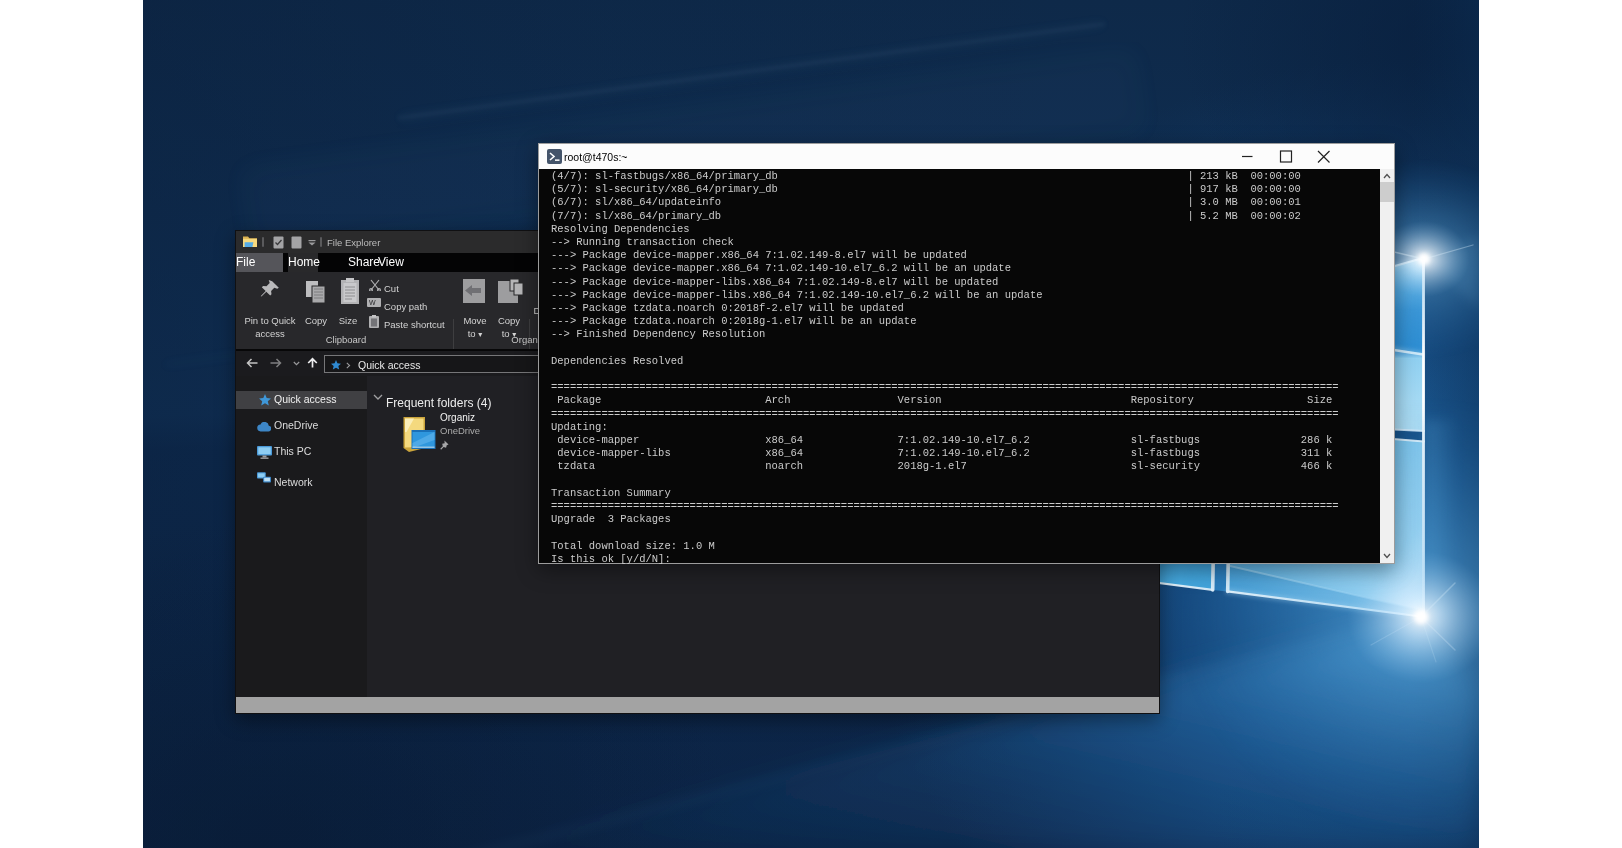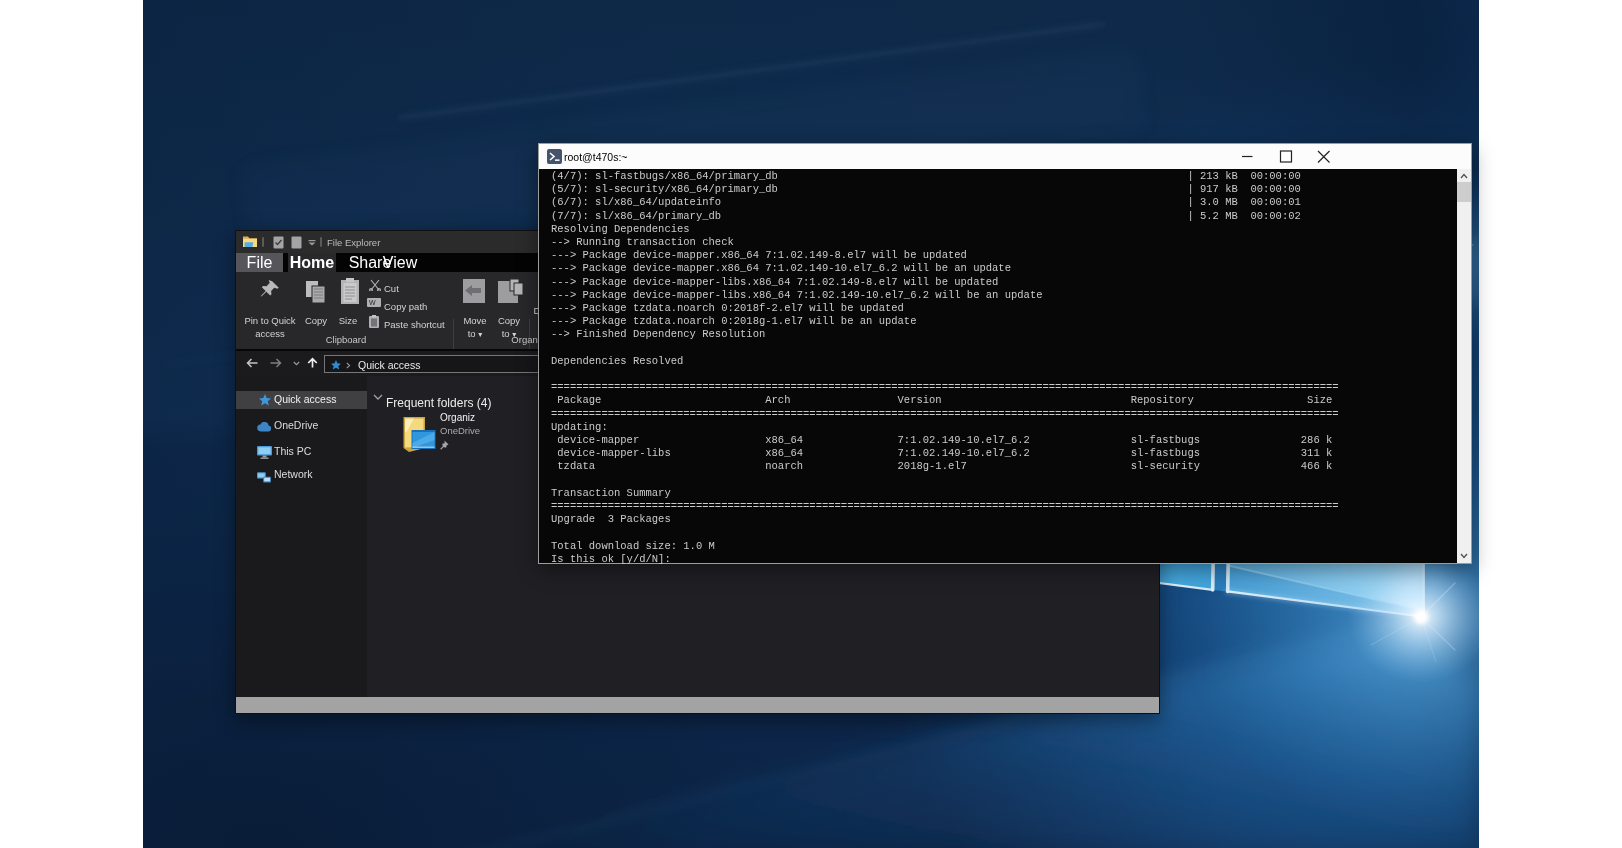--- a/index.html
+++ b/index.html
@@ -10,26 +10,26 @@
 #exp{left:235px;top:230px;width:925px;height:484px;background:#a3a3a3;
   box-shadow:0 6px 18px rgba(0,0,0,.4);border:1px solid #101012}
 #exp .tbar{left:0;top:0;width:100%;height:22px;background:#2b2b2c}
 #exp .tabs{left:0;top:22px;width:100%;height:19px;background:#040405}
 #exp .ribbon{left:0;top:41px;width:100%;height:77px;background:#28282b}
 #exp .rsep{top:47px;width:1px;height:57px;background:#3e3e40}
 #exp .navbar{left:0;top:120px;width:100%;height:25px;background:#1b1b1e}
 #exp .side{left:0;top:145px;width:131px;height:321px;background:#1a1a1c}
 #exp .main{left:131px;top:145px;width:792px;height:321px;background:#202024}
 #exp .sbar{left:0;top:466px;width:100%;height:17px;background:#2d2d30}
-.tab{position:absolute;top:0;height:19px;line-height:19px;text-align:center;
-  font-size:16px;color:#fff}
+.tab{position:absolute;top:0;height:19px;line-height:19px;text-align:left;
+  font-size:12px;color:#fff}
 .rlbl{position:absolute;font-size:9.5px;line-height:13px;color:#d3d3d3;text-align:center;white-space:nowrap}
 .slbl{position:absolute;font-size:10.5px;color:#dcdcdc;white-space:nowrap}
 
-#term{left:538px;top:143px;width:934px;height:421px;background:#070707;
+#term{left:538px;top:143px;width:857px;height:421px;background:#070707;
   border:1px solid #9c9c9c;box-shadow:0 6px 20px rgba(0,0,0,.4)}
 #term .tbar{left:0;top:0;width:100%;height:25px;background:#fcfcfc}
 #term pre{position:absolute;left:12px;top:26px;font-family:Liberation Mono, monospace;
   font-size:10.5px;line-height:13.2px;color:#cbcbcb;white-space:pre}
 #term .scroll{right:0;top:25px;width:14px;height:394px;background:#f0f0f0}
 </style></head><body>
 
 <div id="wall" class="abs">
 <svg width="1336" height="848" viewBox="0 0 1336 848">
 <defs>
@@ -193,21 +193,21 @@
     </svg>
     <svg class="abs" style="left:72px;top:9px" width="8" height="6" viewBox="0 0 8 6">
       <rect x="0.5" y="0" width="7" height="1.2" fill="#9b9b9d"></rect>
       <path d="M0.5 2.6 l3.5 3 L7.5 2.6 Z" fill="#9b9b9d"></path>
     </svg>
     <div class="abs" style="left:84px;top:6px;width:1.5px;height:10px;background:#5a5a5c;border-radius:1px"></div>
     <div class="abs" style="left:91px;top:6px;font-size:9.5px;color:#bdbdbd">File Explorer</div>
   </div>
   <div class="tabs abs">
     <div class="tab" style="left:0;width:47px;background:#55555a">File</div>
-    <div class="tab" style="left:52px;width:48px;background:#29292b;font-weight:bold">Home</div>
+    <div class="tab" style="left:52px;width:30px;background:#29292b;font-weight:normal">Home</div>
     <div class="tab" style="left:112px;width:44px">Share</div>
     <div class="tab" style="left:142px;width:44px">View</div>
   </div>
   <div class="ribbon abs">
 
     <svg class="abs" style="left:24px;top:8px" width="20" height="22" viewBox="0 0 20 22">
       <g fill="#b9b9bb">
           <path d="M12.2 1.2 l6.6 6.6 -1.5.9 -3-1 -3.2 3.2 .4 3.4 -1.3 1.3 -3.9-3.9 -4.6 4.6 -.9.3 .3-.9 4.6-4.6 -3.9-3.9 1.3-1.3 3.4.4 3.2-3.2 -1-3z"></path>
         </g>
     </svg>
@@ -310,21 +310,21 @@
       <rect x="5.5" y="9.5" width="4" height="2" fill="#9a9a9c"></rect>
       <rect x="3.5" y="11.5" width="8" height="1.4" fill="#9a9a9c"></rect>
     </svg>
     <div class="slbl" style="left:38px;top:69px">This PC</div>
     <svg class="abs" style="left:21px;top:96px" width="14" height="12" viewBox="0 0 16 13">
       <rect x="0" y="0" width="10" height="7" rx="1" fill="#4a99d8"></rect>
       <rect x="1.2" y="1.2" width="7.6" height="4.6" fill="#8ecdf2"></rect>
       <rect x="7" y="5" width="9" height="6.5" rx="1" fill="#3d86c6"></rect>
       <rect x="8.2" y="6.2" width="6.6" height="4.1" fill="#bcdff5"></rect>
     </svg>
-    <div class="slbl" style="left:38px;top:92px">Network</div>
+    <div class="slbl" style="left:38px;top:100px">Network</div>
   </div>
   <div class="main abs">
     <svg class="abs" style="left:6px;top:18px" width="10" height="7" viewBox="0 0 10 7">
       <path d="M1 1 l4 4 4-4" stroke="#a0a0a2" stroke-width="1.3" fill="none"></path>
     </svg>
     <div class="abs" style="left:19px;top:20px;font-size:12px;color:#ececec">Frequent folders (4)</div>
 
     <svg class="abs" style="left:34px;top:39px" width="46" height="37" viewBox="0 0 46 37">
       <path d="M2.5 2 L24 2 L24 33 L8 37 L2.5 33 Z" fill="#caa43c"></path>
       <path d="M4 3.5 L22.5 3.5 L22.5 32 L4 32.5 Z" fill="#f4d97e"></path>

